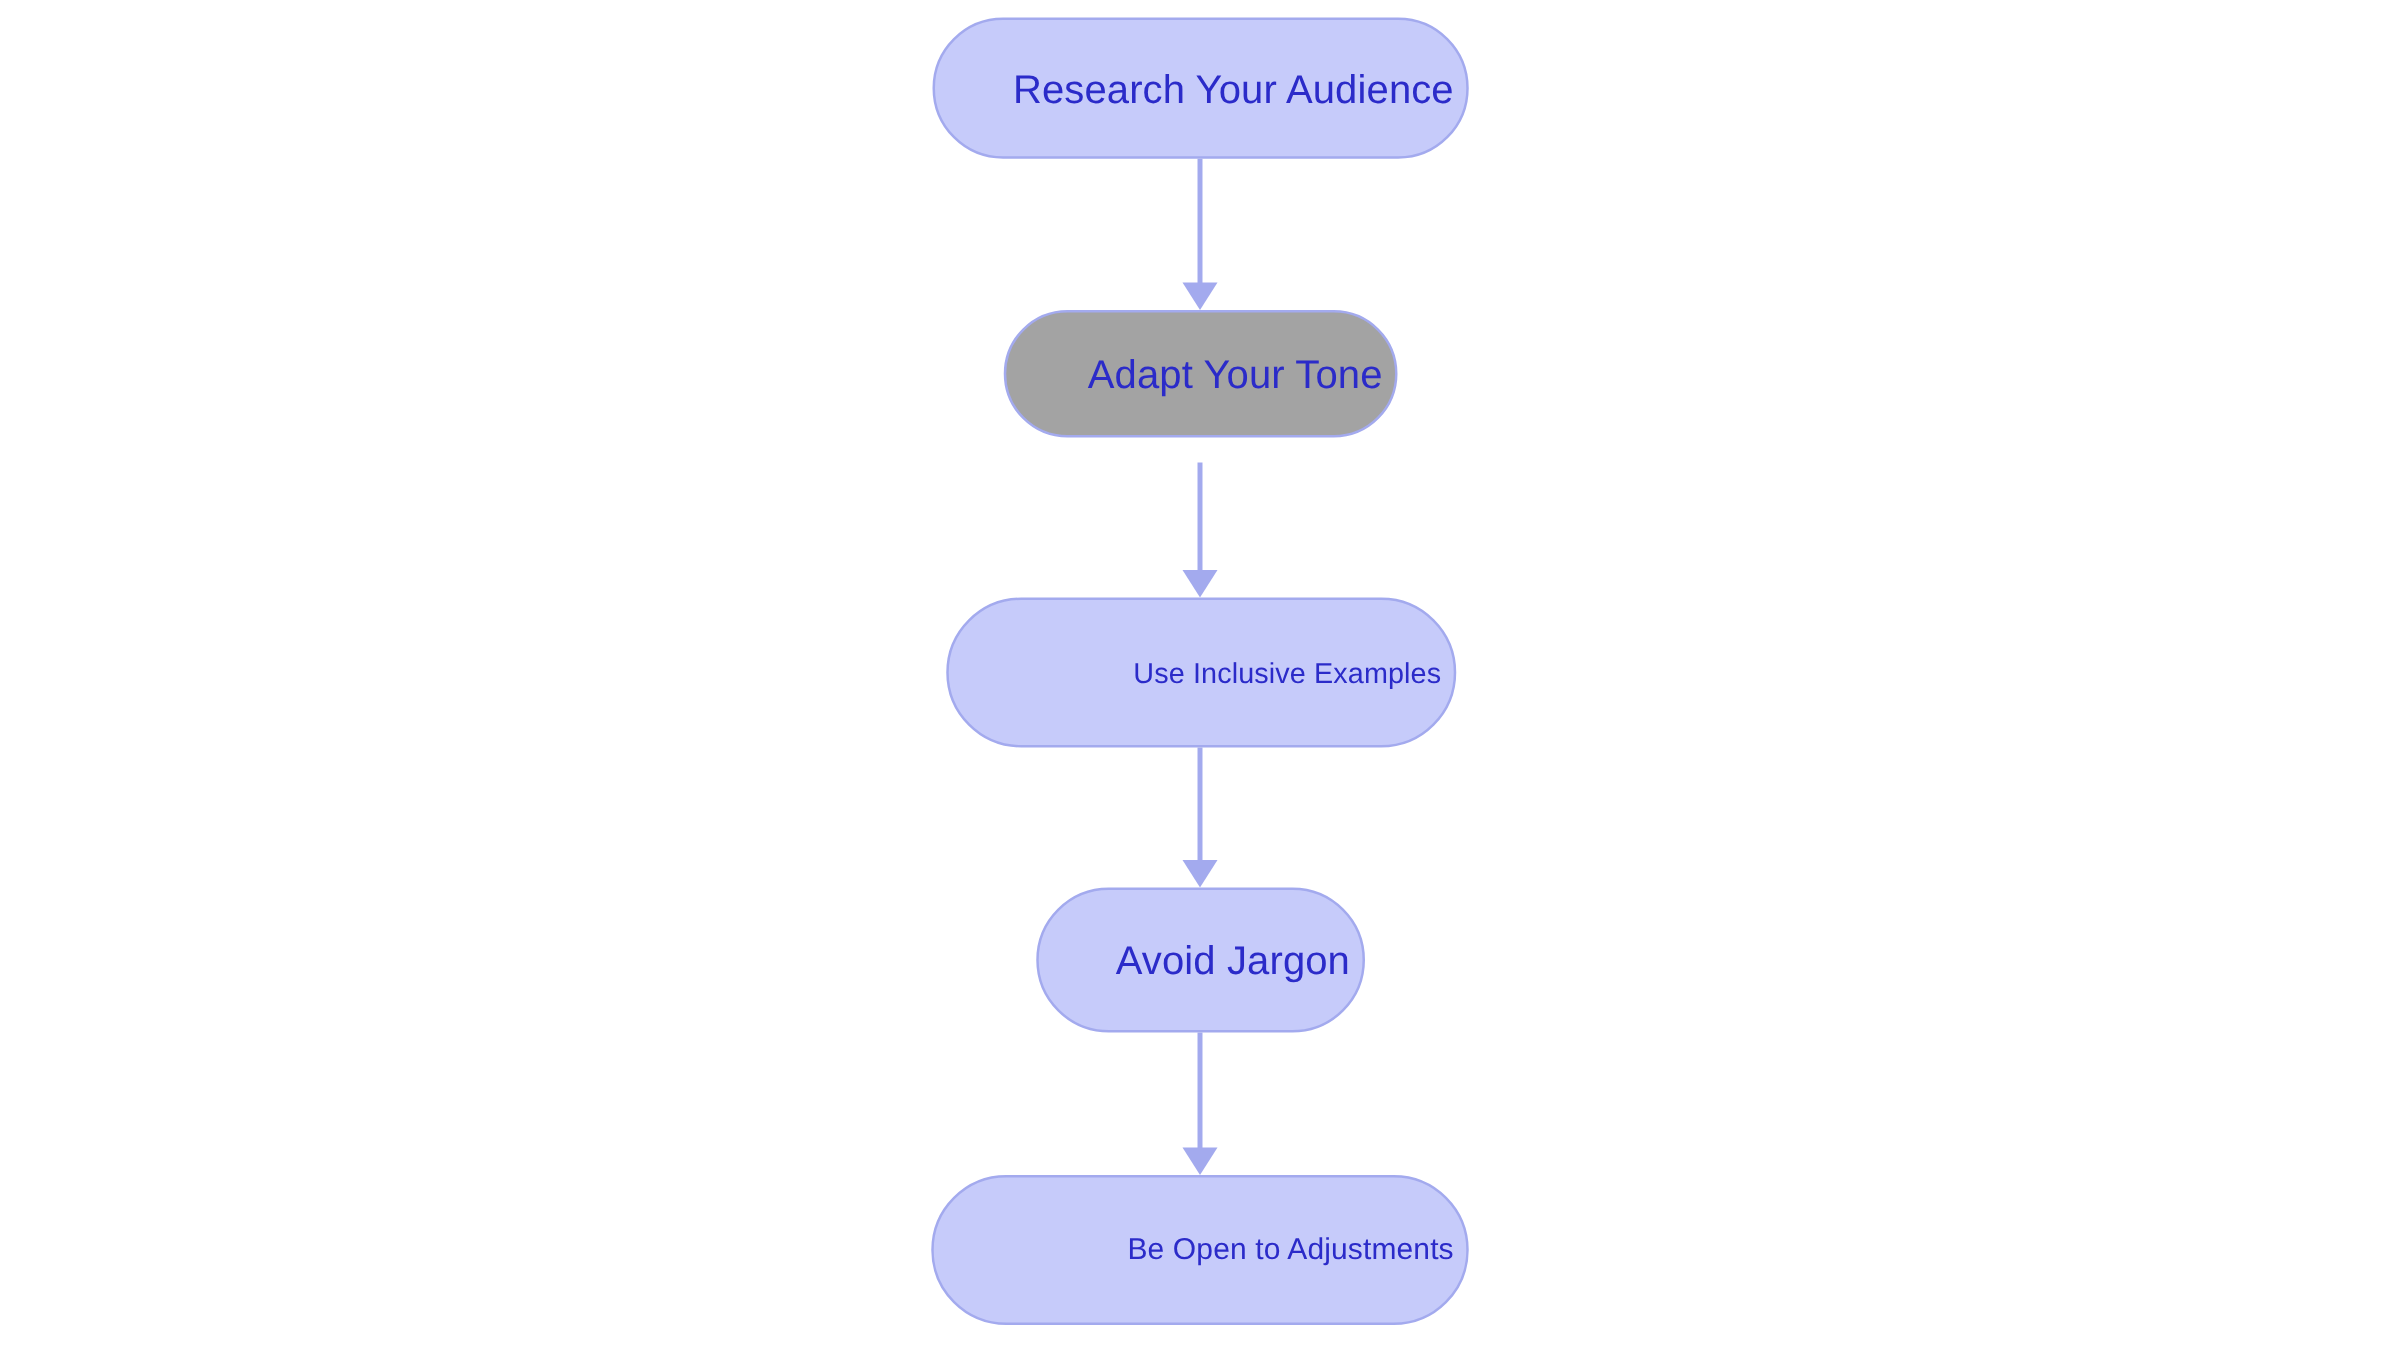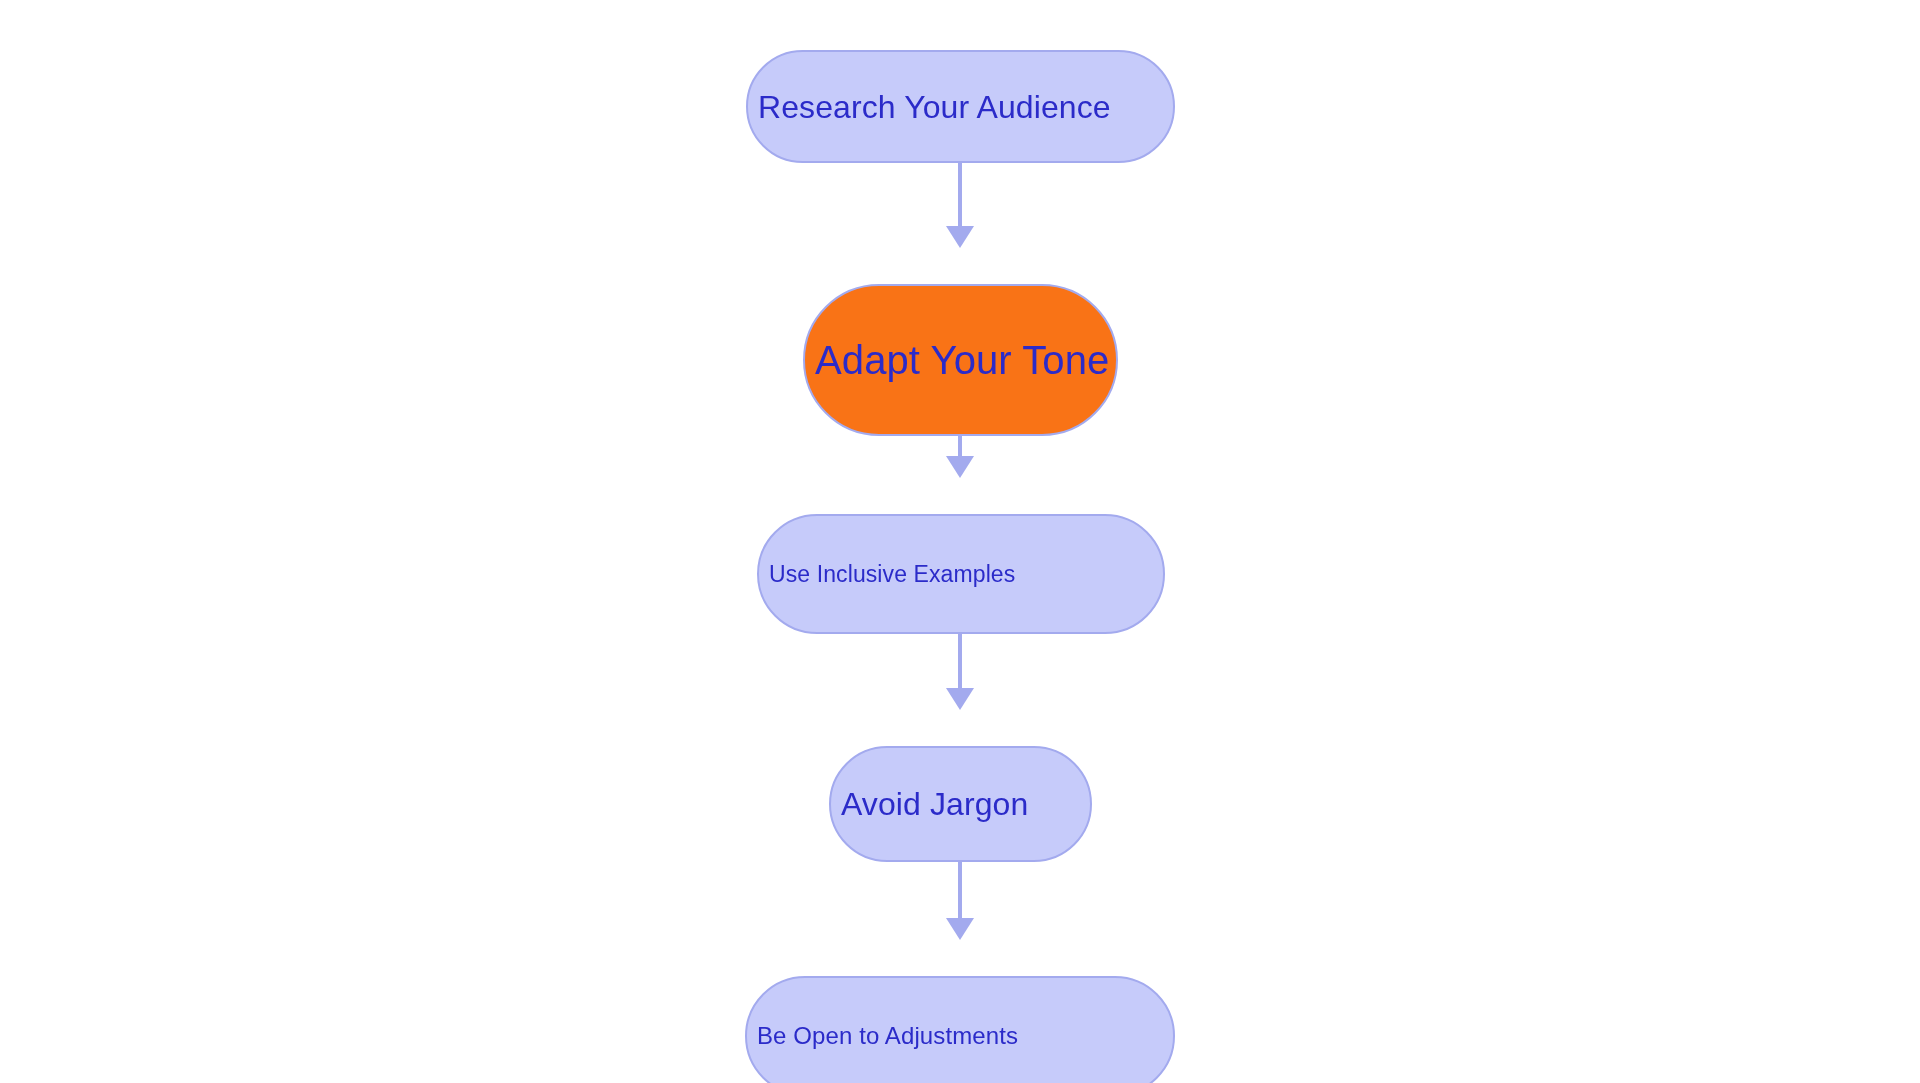--- a/index.html
+++ b/index.html
@@ -18,28 +18,27 @@
     position: relative;
     width: 1920px;
     height: 1083px;
     background: #FFFFFF;
   }
   .flow-node {
     position: absolute;
     box-sizing: border-box;
     display: flex;
     align-items: center;
-    justify-content: flex-start;
+    justify-content: flex-end;
     border-style: solid;
     border-width: 2px;
     border-radius: 9999px;
     text-align: center;
     white-space: nowrap;
     letter-spacing: 0.1px;
-    margin-top: 36px;
   }
   .flow-node-label {
     display: block;
     line-height: 1;
     padding: 0 10px;
   }
   .flow-edge {
     position: absolute;
     overflow: visible;
   }
@@ -71,21 +70,21 @@
           <line x1="960" y1="826" x2="960" y2="920" stroke="#A3AAEE" stroke-width="4"></line>
           <polygon points="946,918 974,918 960,940" fill="#A3AAEE"></polygon>
         </g>
       </svg>
     </div>
 
   <div class="flow-node" id="node-1" style="left: 746px; top: 14px; width: 429px; height: 113px; background: rgb(198, 203, 250); border-color: rgb(163, 170, 238); border-width: 2px; color: rgb(43, 43, 201); font-size: 32px;">
     <span class="flow-node-label">Research Your Audience</span>
   </div>
 
-  <div class="flow-node" id="node-2" style="left: 803px; top: 248px; width: 315px; height: 152px; background: #f97316; border-color: rgb(163, 170, 238); border-width: 2px; color: rgb(43, 43, 201); font-size: 40px;">
+  <div class="flow-node" id="node-2" style="left: 803px; top: 248px; width: 315px; height: 102px; background: #a3a3a3; border-color: rgb(163, 170, 238); border-width: 2px; color: rgb(43, 43, 201); font-size: 32px;">
     <span class="flow-node-label">Adapt Your Tone</span>
   </div>
 
   <div class="flow-node" id="node-3" style="left: 757px; top: 478px; width: 408px; height: 120px; background: rgb(198, 203, 250); border-color: rgb(163, 170, 238); border-width: 2px; color: rgb(43, 43, 201); font-size: 23px;">
     <span class="flow-node-label">Use Inclusive Examples</span>
   </div>
 
   <div class="flow-node" id="node-4" style="left: 829px; top: 710px; width: 263px; height: 116px; background: rgb(198, 203, 250); border-color: rgb(163, 170, 238); border-width: 2px; color: rgb(43, 43, 201); font-size: 32px;">
     <span class="flow-node-label">Avoid Jargon</span>
   </div>

